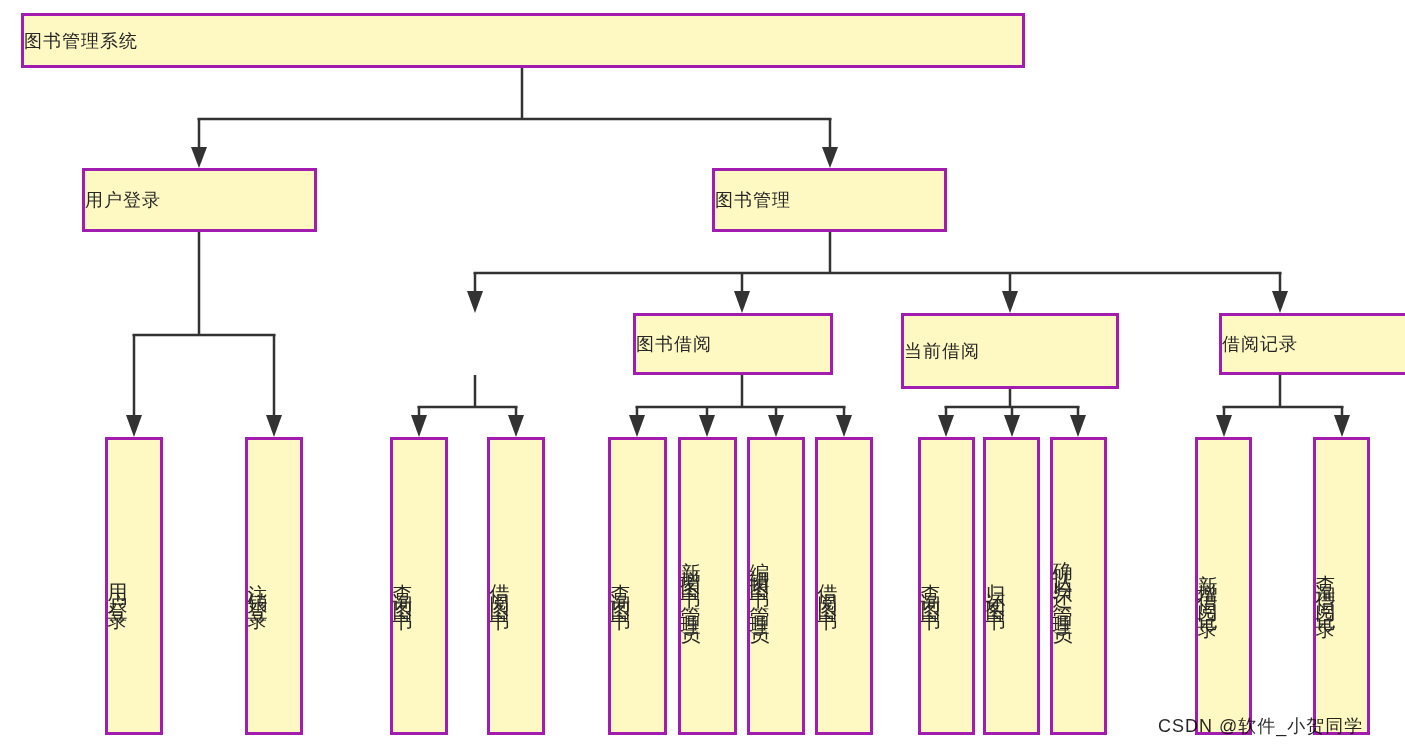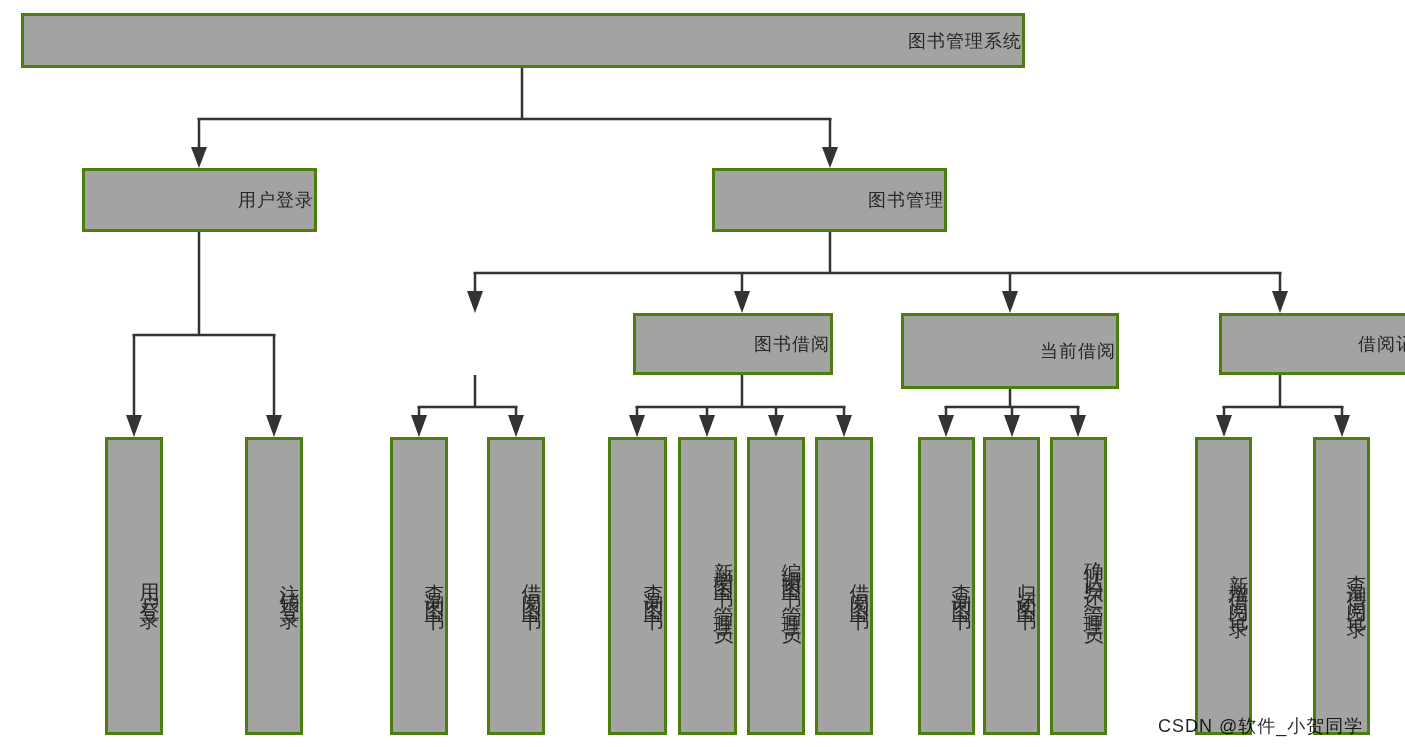--- a/index.html
+++ b/index.html
@@ -12,25 +12,25 @@
     overflow: hidden;
   }
   .wires {
     position: absolute;
     left: 0; top: 0;
     width: 1405px; height: 747px;
   }
   .hbox, .vbox {
     position: absolute;
     box-sizing: border-box;
-    background: #a3a3a3;
-    border: 3px solid #4d7c0f;
+    background: #fef9c3;
+    border: 3px solid #a21caf;
     display: flex;
     align-items: center;
-    justify-content: flex-end;
+    justify-content: flex-start;
     color: #262626;
   }
   .hbox { font-size: 18px; }
   .hbox span { letter-spacing: 1px; white-space: nowrap; }
   .vbox { font-size: 20px; }
   .vbox span {
     writing-mode: vertical-rl;
     text-orientation: mixed;
     letter-spacing: 9px;
     line-height: 1;
@@ -131,21 +131,21 @@
     </g>
   </svg>
 
   <div class="hbox" style="left:21px; top:13px; width:1004px; height:55px;">
     <span>图书管理系统</span>
   </div>
 
   <div class="hbox" style="left:82px; top:168px; width:235px; height:64px;">
     <span>用户登录</span>
   </div>
-  <div class="hbox" style="left:712px; top:168px; width:235px; height:64px;padding-left:24px;">
+  <div class="hbox" style="left:712px; top:168px; width:235px; height:64px;">
     <span>图书管理</span>
   </div>
 
   <div class="hbox" style="left:633px; top:313px; width:200px; height:62px;">
     <span>图书借阅</span>
   </div>
   <div class="hbox" style="left:901px; top:313px; width:218px; height:76px;">
     <span>当前借阅</span>
   </div>
   <div class="hbox" style="left:1219px; top:313px; width:218px; height:62px;">

